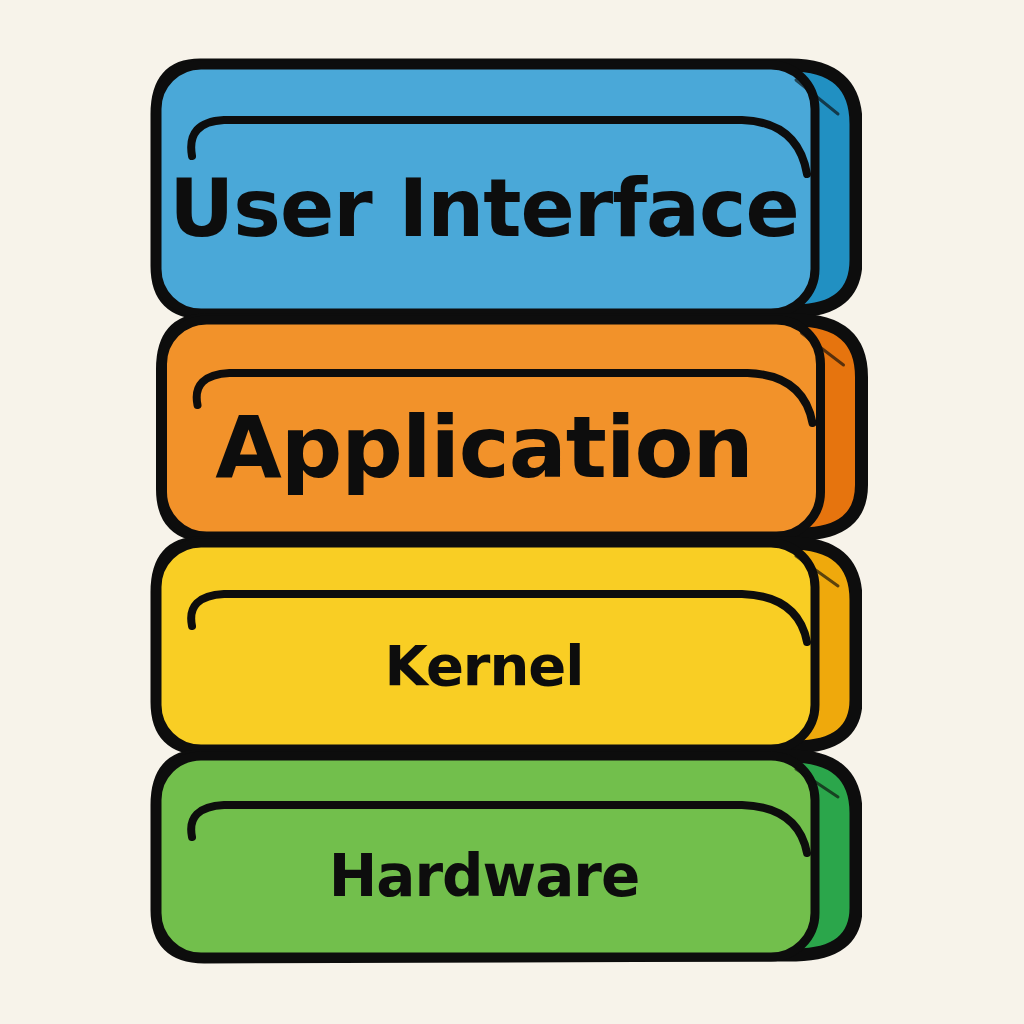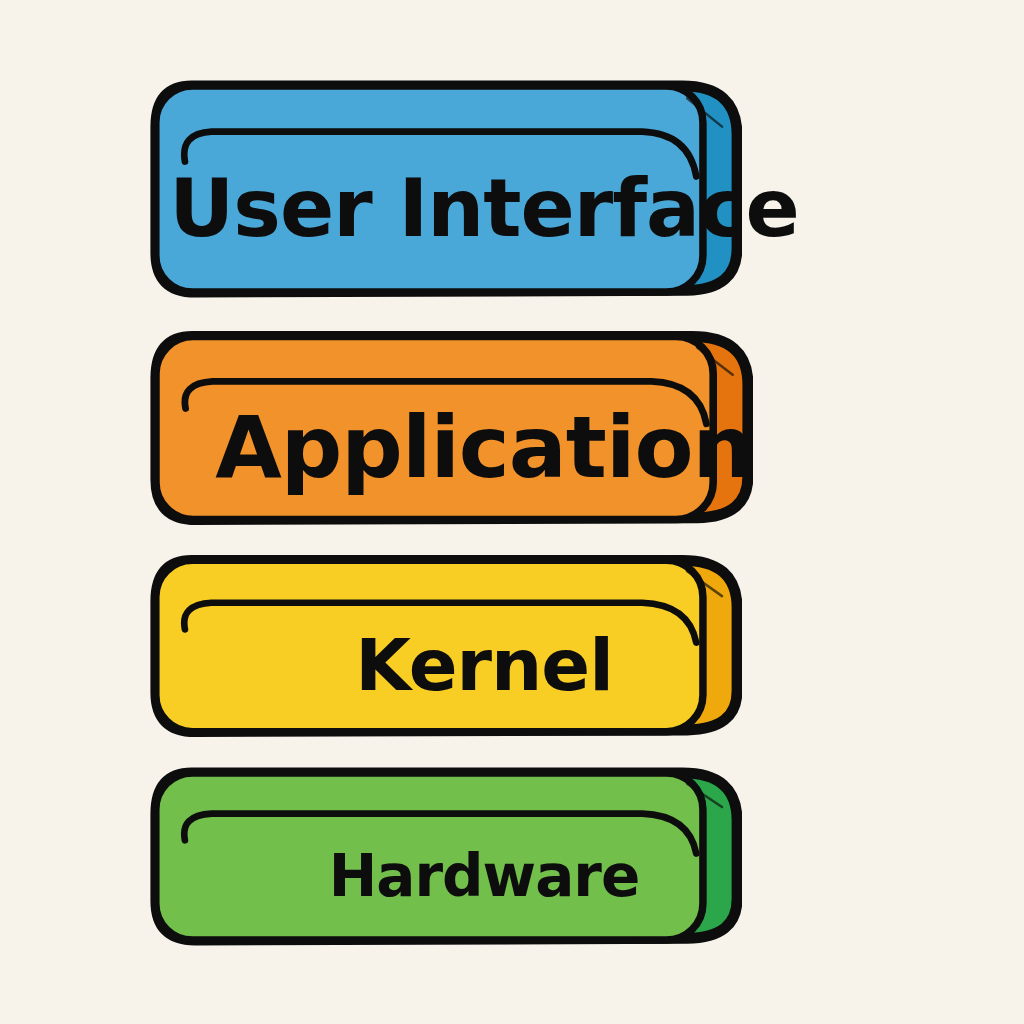--- a/index.html
+++ b/index.html
@@ -18,21 +18,21 @@
     background: #f7f3ea;
   }
   .stack {
     position: absolute;
     left: 150px;
     top: 58px;
     width: 712px;
   }
   .block {
     position: relative;
-    width: 592px;
+    width: 712px;
   }
   .block + .block { margin-top: -7px; }
   .b0 { height: 262px; }
   .b1 { height: 230px; padding-left: 11px; }
   .b2 { height: 220px; }
   .b3 { height: 215px; }
   .block svg {
     position: absolute;
     left: 0; top: 0;
     width: 100%; height: 100%;
@@ -48,21 +48,21 @@
     align-items: center;
     justify-content: center;
     color: #0d0d0d;
     font-weight: 700;
     letter-spacing: -1px;
     white-space: nowrap;
     pointer-events: none;
   }
   .b0 .label { font-size: 80px; }
   .b1 .label { font-size: 86px; }
-  .b2 .label { font-size: 72px; }
+  .b2 .label { font-size: 56px; }
   .b3 .label { font-size: 58px; }
 </style>
 </head>
 <body>
 
 <div class="canvas">
   <div class="stack">
 
     <div class="block b0">
       <svg viewBox="0 0 712 262">

